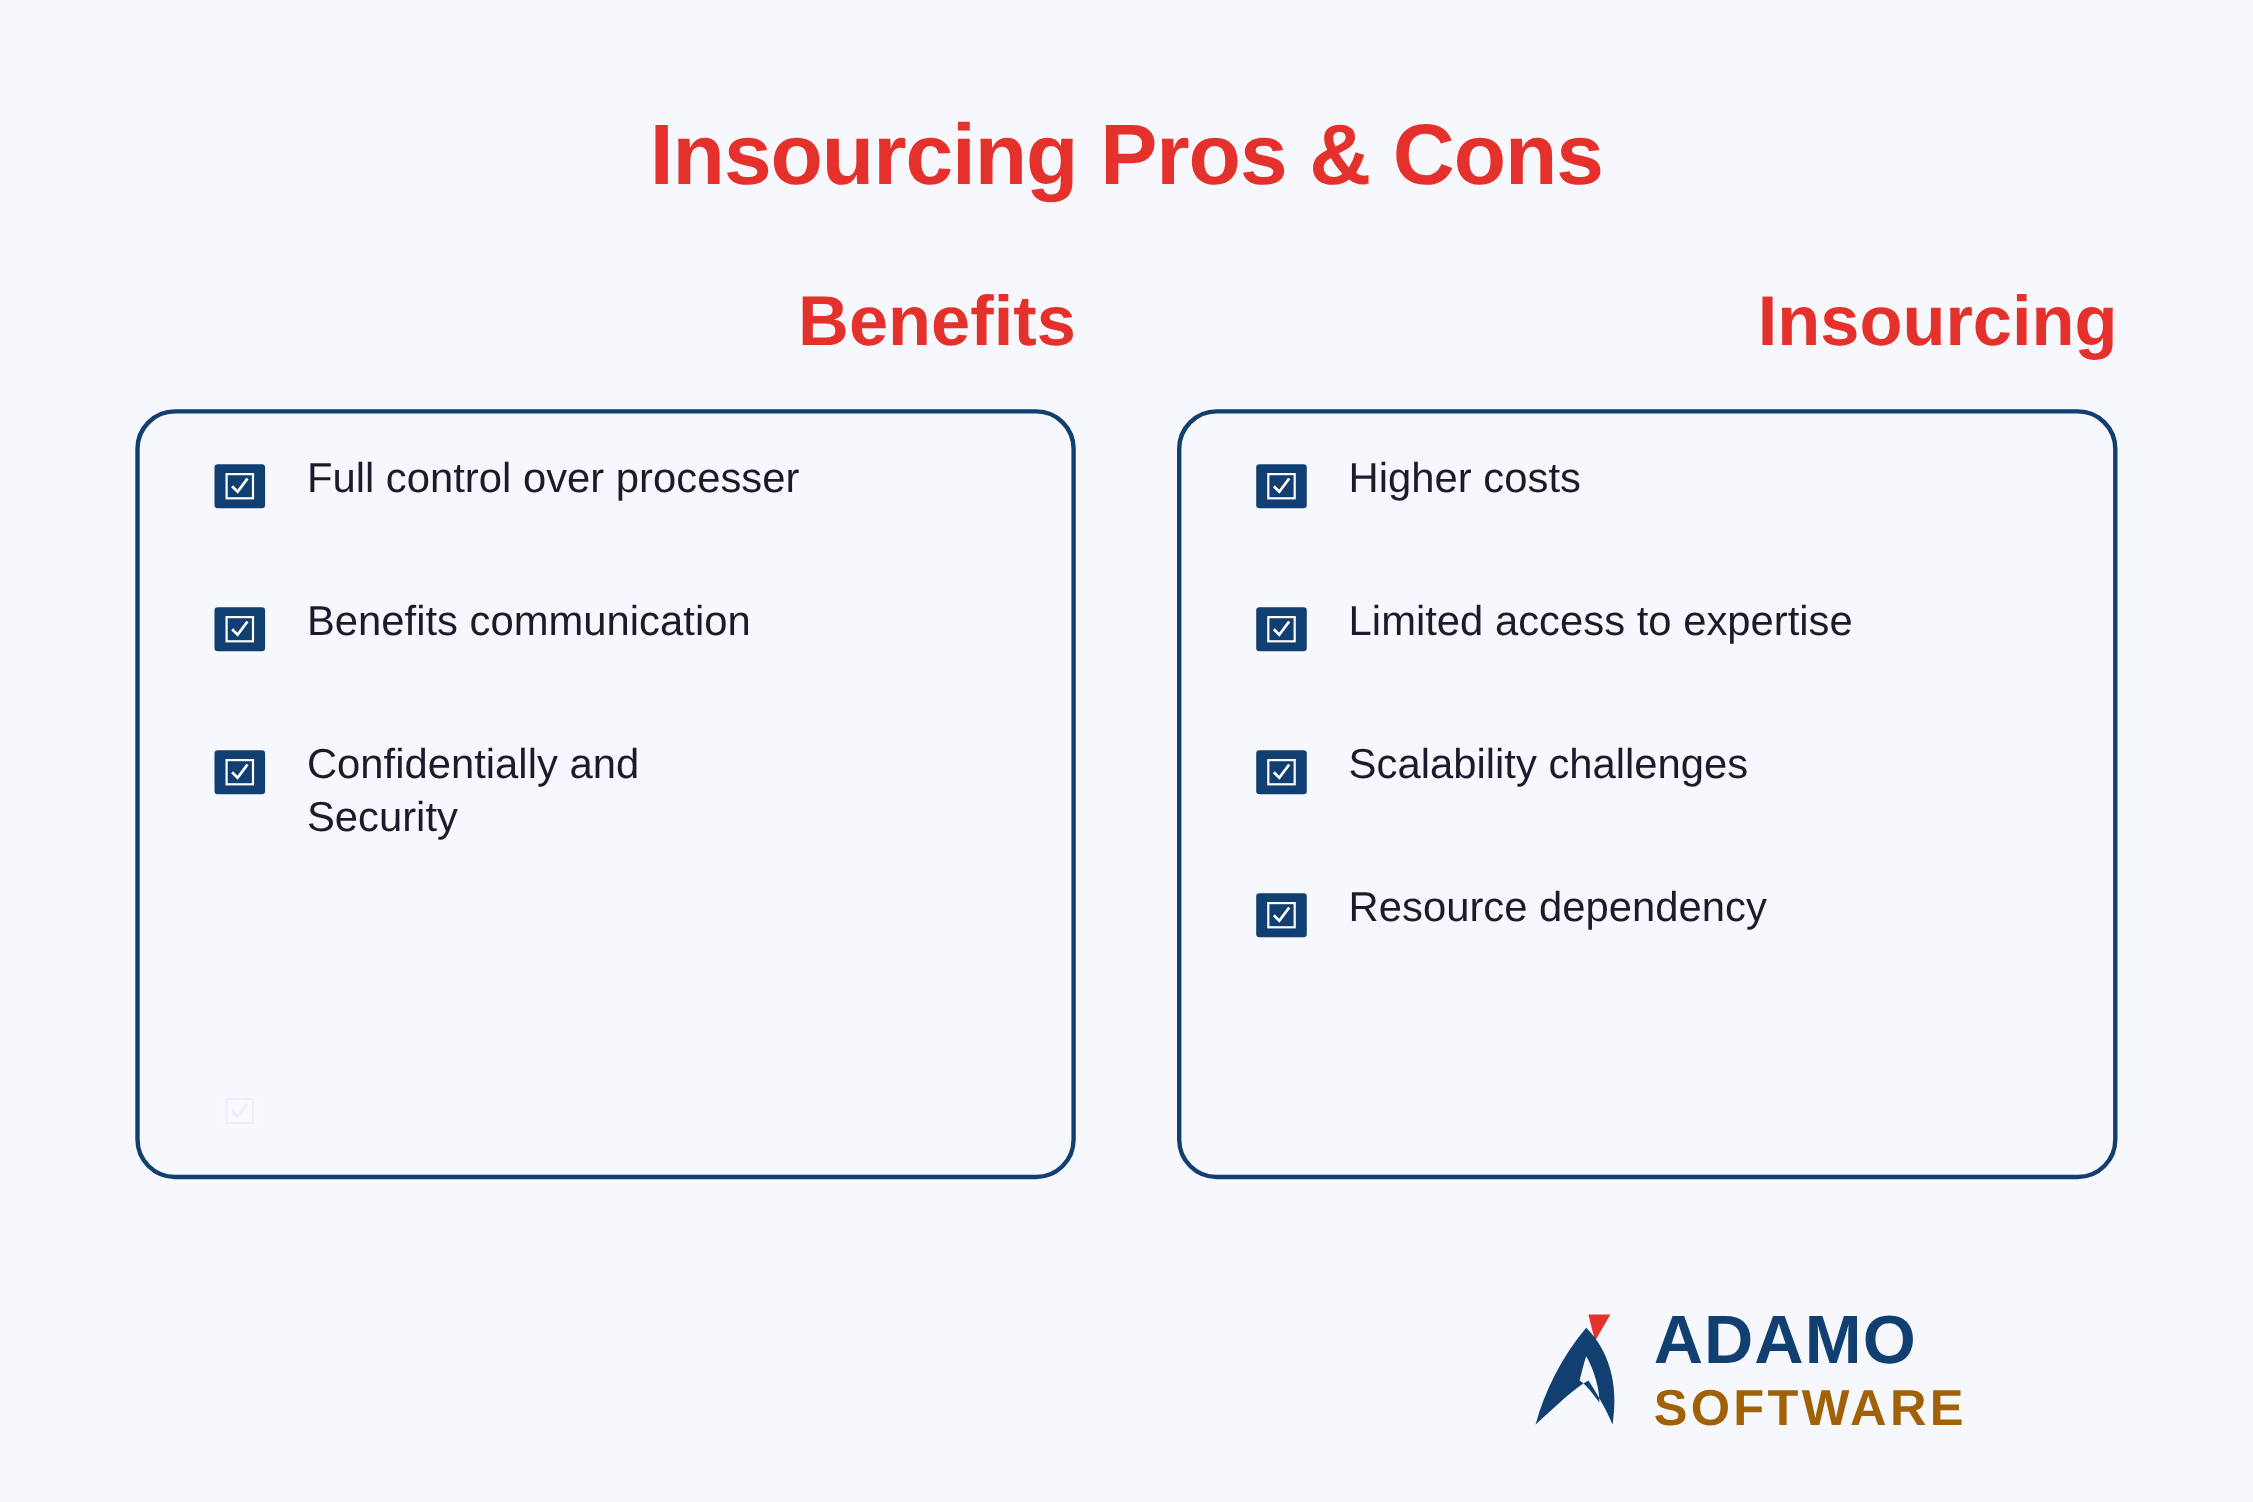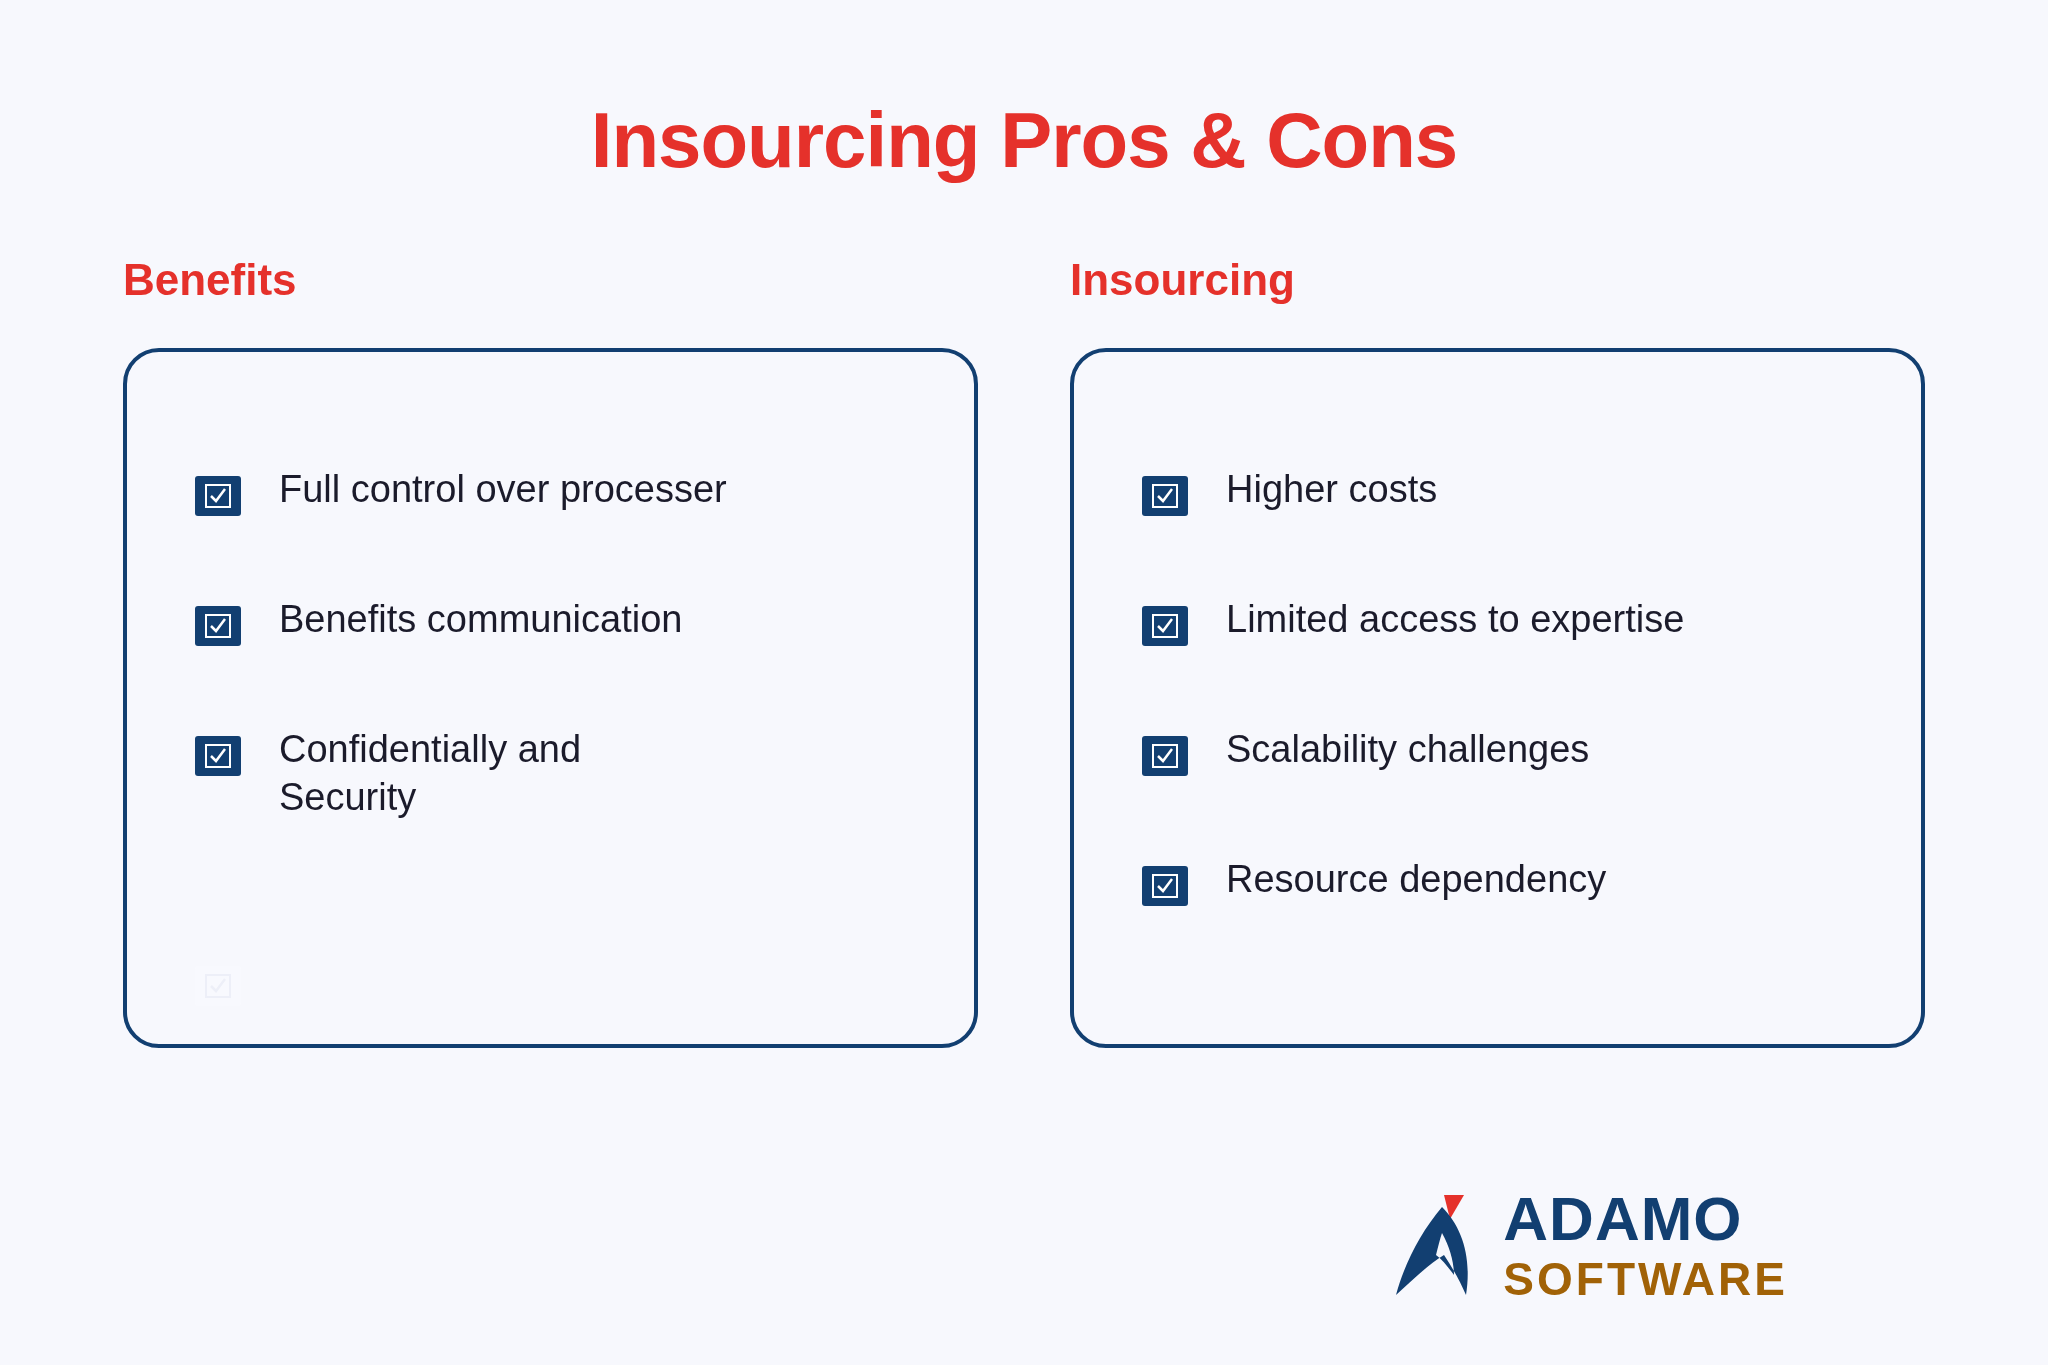--- a/index.html
+++ b/index.html
@@ -38,33 +38,33 @@
     left: 0;
     width: 2048px;
     display: flex;
     justify-content: center;
     gap: 92px;
   }
   .column {
     width: 855px;
   }
   .col-heading {
-    text-align: left;
+    text-align: right;
     color: #e5312b;
-    font-size: 44px;
+    font-size: 64px;
     font-weight: bold;
     margin-bottom: 43px;
     font-family: "Liberation Sans", sans-serif;
   }
   .card {
     border: 4px solid #123f71;
     border-radius: 36px;
     height: 700px;
     box-sizing: border-box;
-    padding: 114px 0 0 0;
+    padding: 36px 0 0 0;
     position: relative;
   }
   .item {
     display: flex;
     align-items: flex-start;
     margin-bottom: 80px;
     padding-left: 68px;
   }
   .item:last-of-type {
     margin-bottom: 0;

